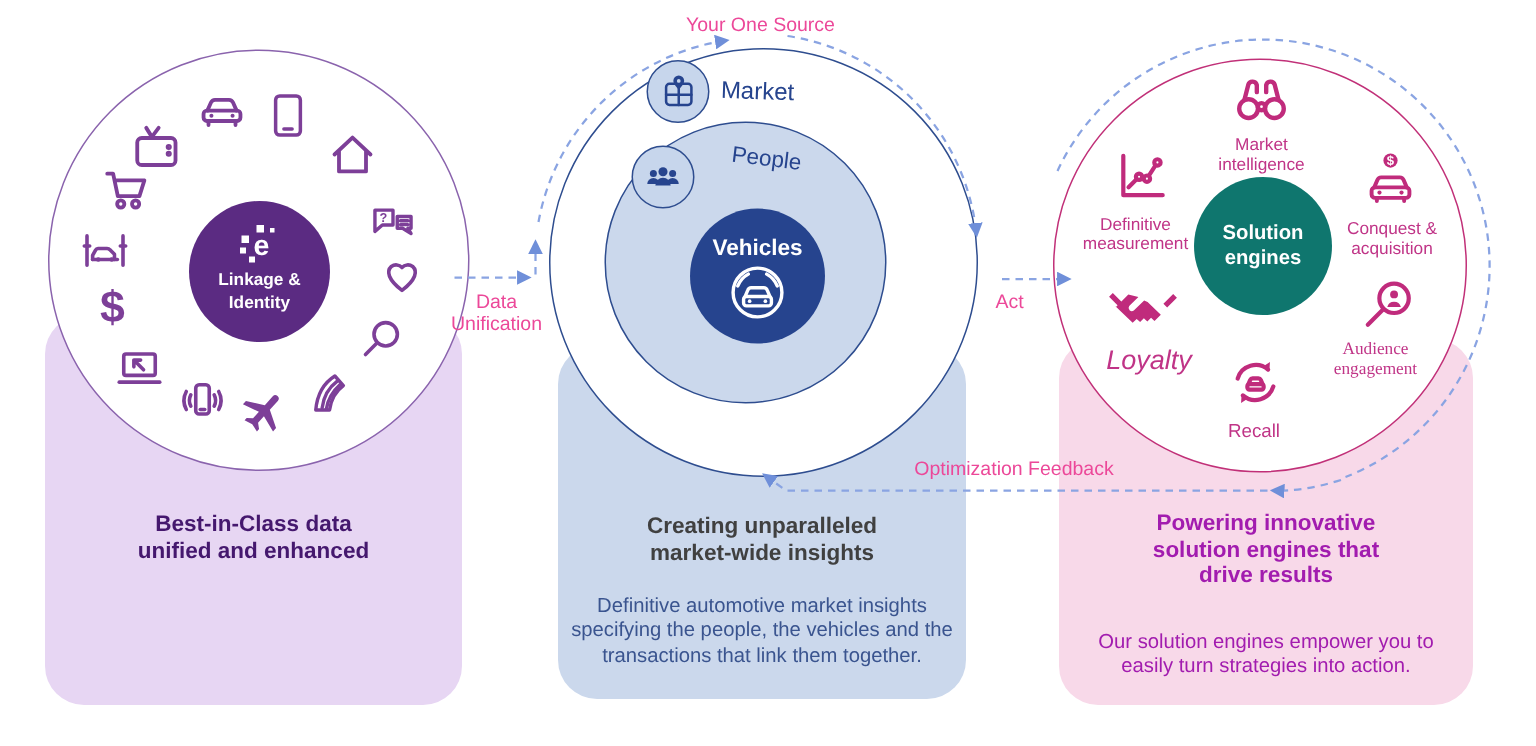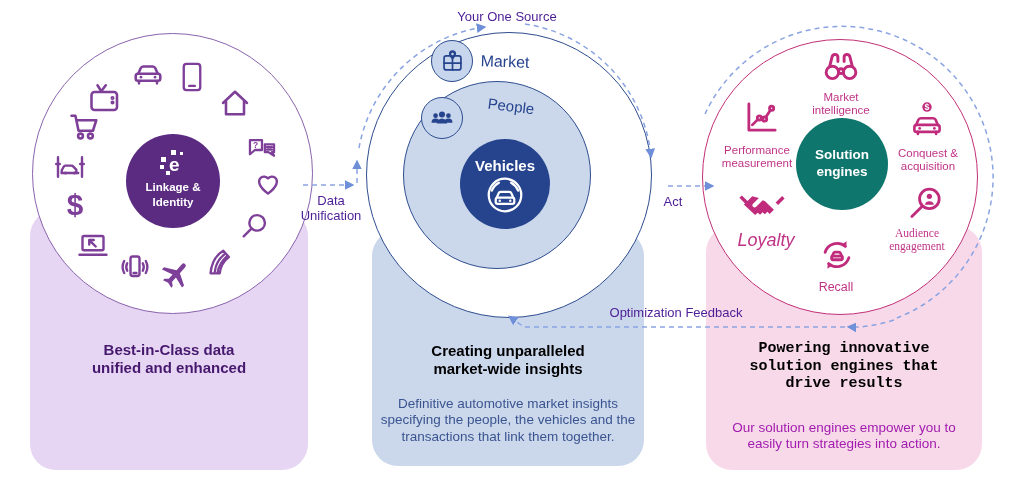--- a/index.html
+++ b/index.html
@@ -5,21 +5,21 @@
   html,body{margin:0;padding:0;background:#fff;}
   #stage{position:relative;width:1024px;height:497px;background:#fff;overflow:hidden;
          font-family:"Liberation Sans","DejaVu Sans",sans-serif;}
   .abs{position:absolute;}
   .card{position:absolute;border-radius:26px;}
   .bigcircle{position:absolute;border-radius:50%;background:#fff;}
   .hub{position:absolute;border-radius:50%;display:flex;flex-direction:column;
        align-items:center;justify-content:center;text-align:center;color:#fff;}
   .ic{position:absolute;transform:translate(-50%,-50%);}
   .lbl{position:absolute;transform:translate(-50%,-50%);text-align:center;white-space:pre-line;}
-  .conn-lbl{color:#4c1d95;font-size:13px;}
+  .conn-lbl{color:#ec4899;font-size:13px;}
   .heading{position:absolute;left:50%;transform:translateX(-50%);width:260px;text-align:center;
            font-weight:bold;font-size:15px;line-height:1.18;white-space:pre-line;}
   .bodytxt{position:absolute;left:50%;transform:translateX(-50%);width:256px;text-align:center;
            font-size:13.5px;line-height:1.22;}
   .ring-ic{color:#7d3f98;}
   .r-ic{color:#c02b7c;}
   .r-lbl{color:#c03487;font-size:11.5px;line-height:1.12;}
   svg{display:block;}
   .overlay{position:absolute;left:0;top:0;pointer-events:none;}
   .sq{position:absolute;background:#fff;}
@@ -28,27 +28,27 @@
 <body>
 
 <div id="stage">
 
   <div class="card" style="left:30px;top:210px;width:278px;height:260px;background:#e7d6f3;">
     <div class="heading" style="top:131px;color:#45186e;">Best-in-Class data
 unified and enhanced</div>
   </div>
 
   <div class="card" style="left:372px;top:230px;width:272px;height:236px;background:#cbd8ec;">
-    <div class="heading" style="top:112px;color:#000000;">Creating unparalleled
+    <div class="heading" style="top:112px;color:#404040;">Creating unparalleled
 market-wide insights</div>
     <div class="bodytxt" style="top:166px;color:#3a548f;">Definitive automotive market insights specifying the people, the vehicles and the transactions that link them together.</div>
   </div>
 
   <div class="card" style="left:706px;top:226px;width:276px;height:244px;background:#f8d9e9;">
-    <div class="heading" style="top:114px;color:#000000;font-family:Liberation Mono, monospace;">Powering innovative
+    <div class="heading" style="top:114px;color:#a21caf;">Powering innovative
 solution engines that
 drive results</div>
     <div class="bodytxt" style="top:194px;width:250px;color:#a21caf;">Our solution engines empower you to easily turn strategies into action.</div>
   </div>
 
   <div class="bigcircle" style="left:32px;top:33px;width:279px;height:279px;border:1.6px solid #8a63ad;"></div>
 
   <svg class="ic ring-ic" style="left:105px;top:98px" width="36" height="36" viewBox="0 0 24 24" stroke="currentColor" fill="none" stroke-width="1.7" stroke-linecap="round" stroke-linejoin="round">
     <rect x="3" y="8" width="17" height="12" rx="2"></rect>
       <path d="M9.5,7.5 L7,3.5 M9.5,7.5 L12.5,3.5"></path>
@@ -175,21 +175,21 @@
   <div class="lbl r-lbl" style="left:841px;top:104px;">Market
 intelligence</div>
 
   <svg class="ic r-ic" style="left:762px;top:117px" width="42" height="42" viewBox="0 0 24 24" stroke="currentColor" fill="none" stroke-width="1.6" stroke-linecap="round" stroke-linejoin="round">
     <path d="M4.5,4.5 V19.5 H19.5"></path>
     <path d="M6.5,16.5 L10.5,12.5 L13.5,13.2 L17.5,7"></path>
     <circle cx="10.5" cy="12.5" r="1.2" fill="#fff"></circle>
       <circle cx="13.5" cy="13.2" r="1.2" fill="#fff"></circle>
       <circle cx="17.5" cy="7" r="1.2" fill="#fff"></circle>
   </svg>
-  <div class="lbl r-lbl" style="left:757px;top:157px;">Performance
+  <div class="lbl r-lbl" style="left:757px;top:157px;">Definitive
 measurement</div>
 
   <svg class="ic r-ic" style="left:927px;top:120px" width="42" height="42" viewBox="0 0 24 24" stroke="currentColor" fill="none" stroke-width="1.5" stroke-linecap="round" stroke-linejoin="round">
     <circle cx="12" cy="4.6" r="2.7" fill="currentColor" stroke="none"></circle>
     <text x="12" y="6.4" font-size="5" text-anchor="middle" fill="#fff" stroke="none" font-weight="bold">$</text>
     <path d="M5.8,14.8 l1.2,-2.8 a1.6,1.6 0 0 1 1.5,-1 h7 a1.6,1.6 0 0 1 1.5,1 l1.2,2.8"></path>
     <rect x="4.8" y="14.8" width="14.4" height="4" rx="1.3"></rect>
     <circle cx="7.8" cy="16.8" r="0.8" fill="currentColor" stroke="none"></circle>
     <circle cx="16.2" cy="16.8" r="0.8" fill="currentColor" stroke="none"></circle>
     <path d="M6.8,18.8 v1.2 M17.2,18.8 v1.2"></path>

